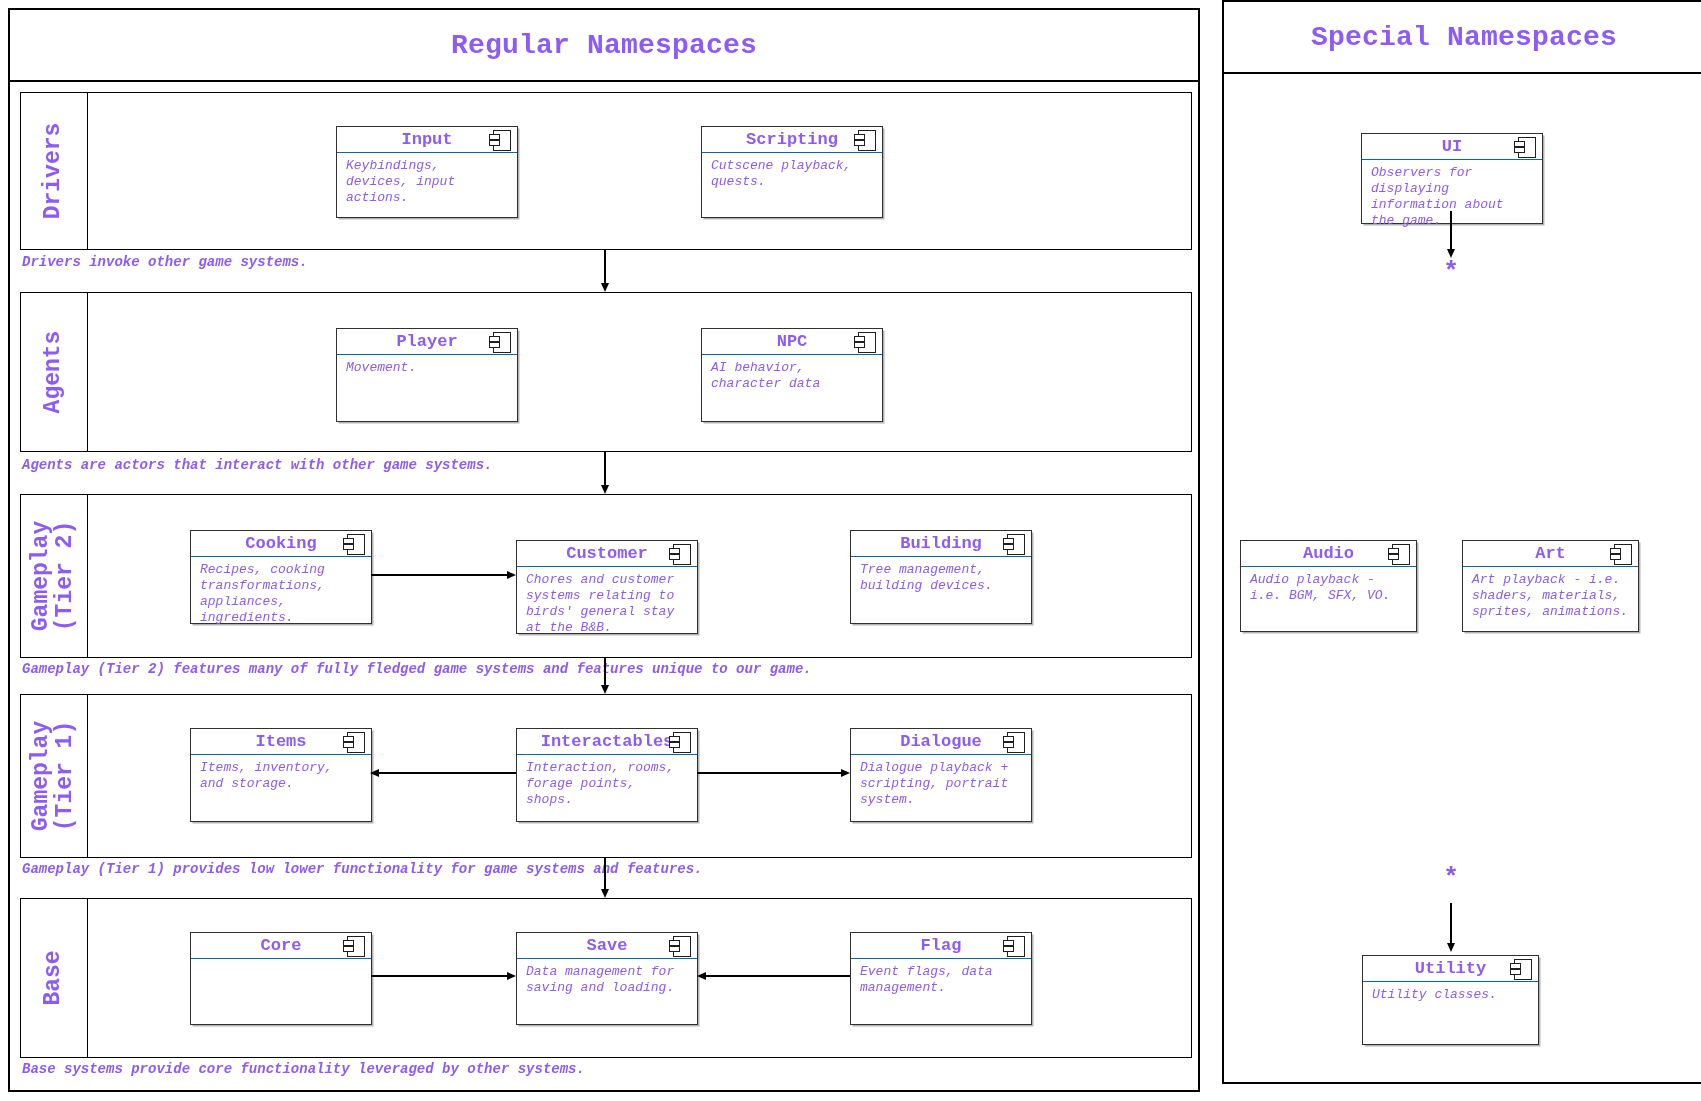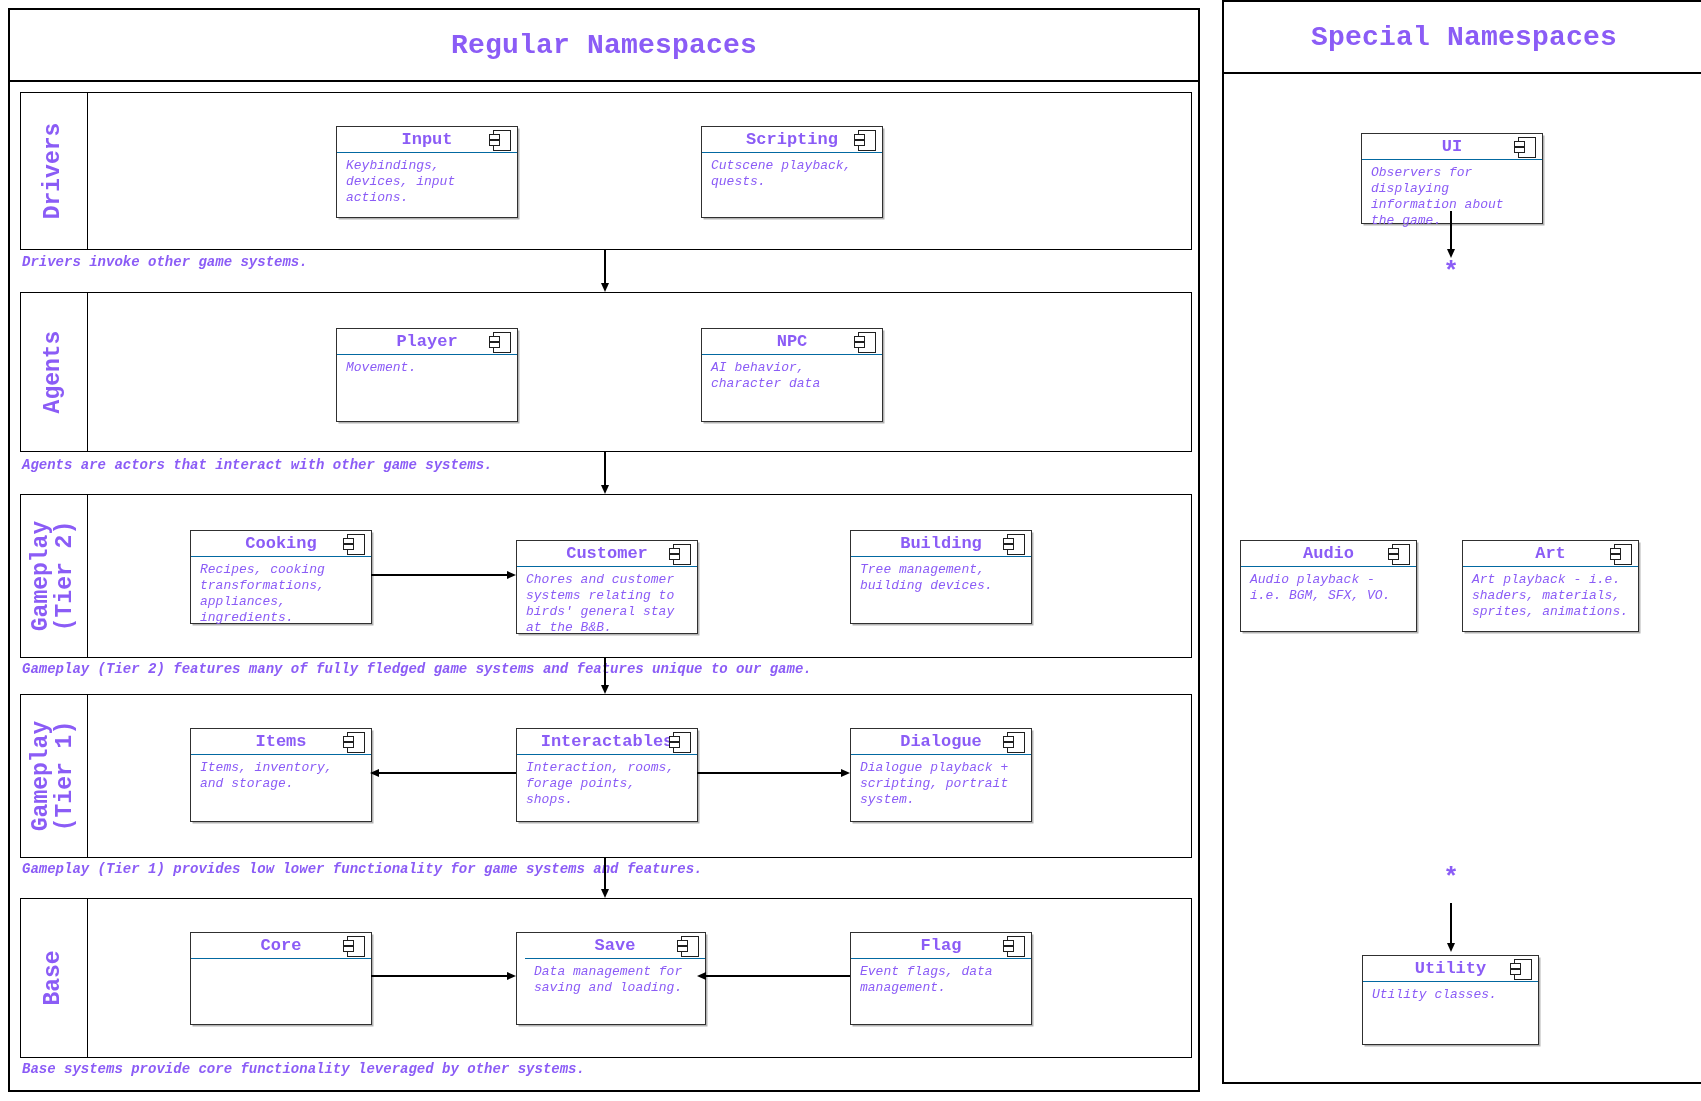--- a/index.html
+++ b/index.html
@@ -187,21 +187,21 @@
 
   <div class="comp" style="left:190px; top:932px; width:180px; height:91px;">
     <div class="comp-title">
       <span>Core</span>
       <span class="icon">
           <span class="tab t1"></span>
           <span class="tab t2"></span>
         </span>
     </div>
   </div>
-  <div class="comp" style="left:516px; top:932px; width:180px; height:91px;padding-left:8px;">
+  <div class="comp" style="left:516px; top:932px; width:180px; height:91px;">
     <div class="comp-title">
       <span>Save</span>
       <span class="icon">
           <span class="tab t1"></span>
           <span class="tab t2"></span>
         </span>
     </div>
     <div class="comp-body">Data management for saving and loading.</div>
   </div>
   <div class="comp" style="left:850px; top:932px; width:180px; height:91px;">

